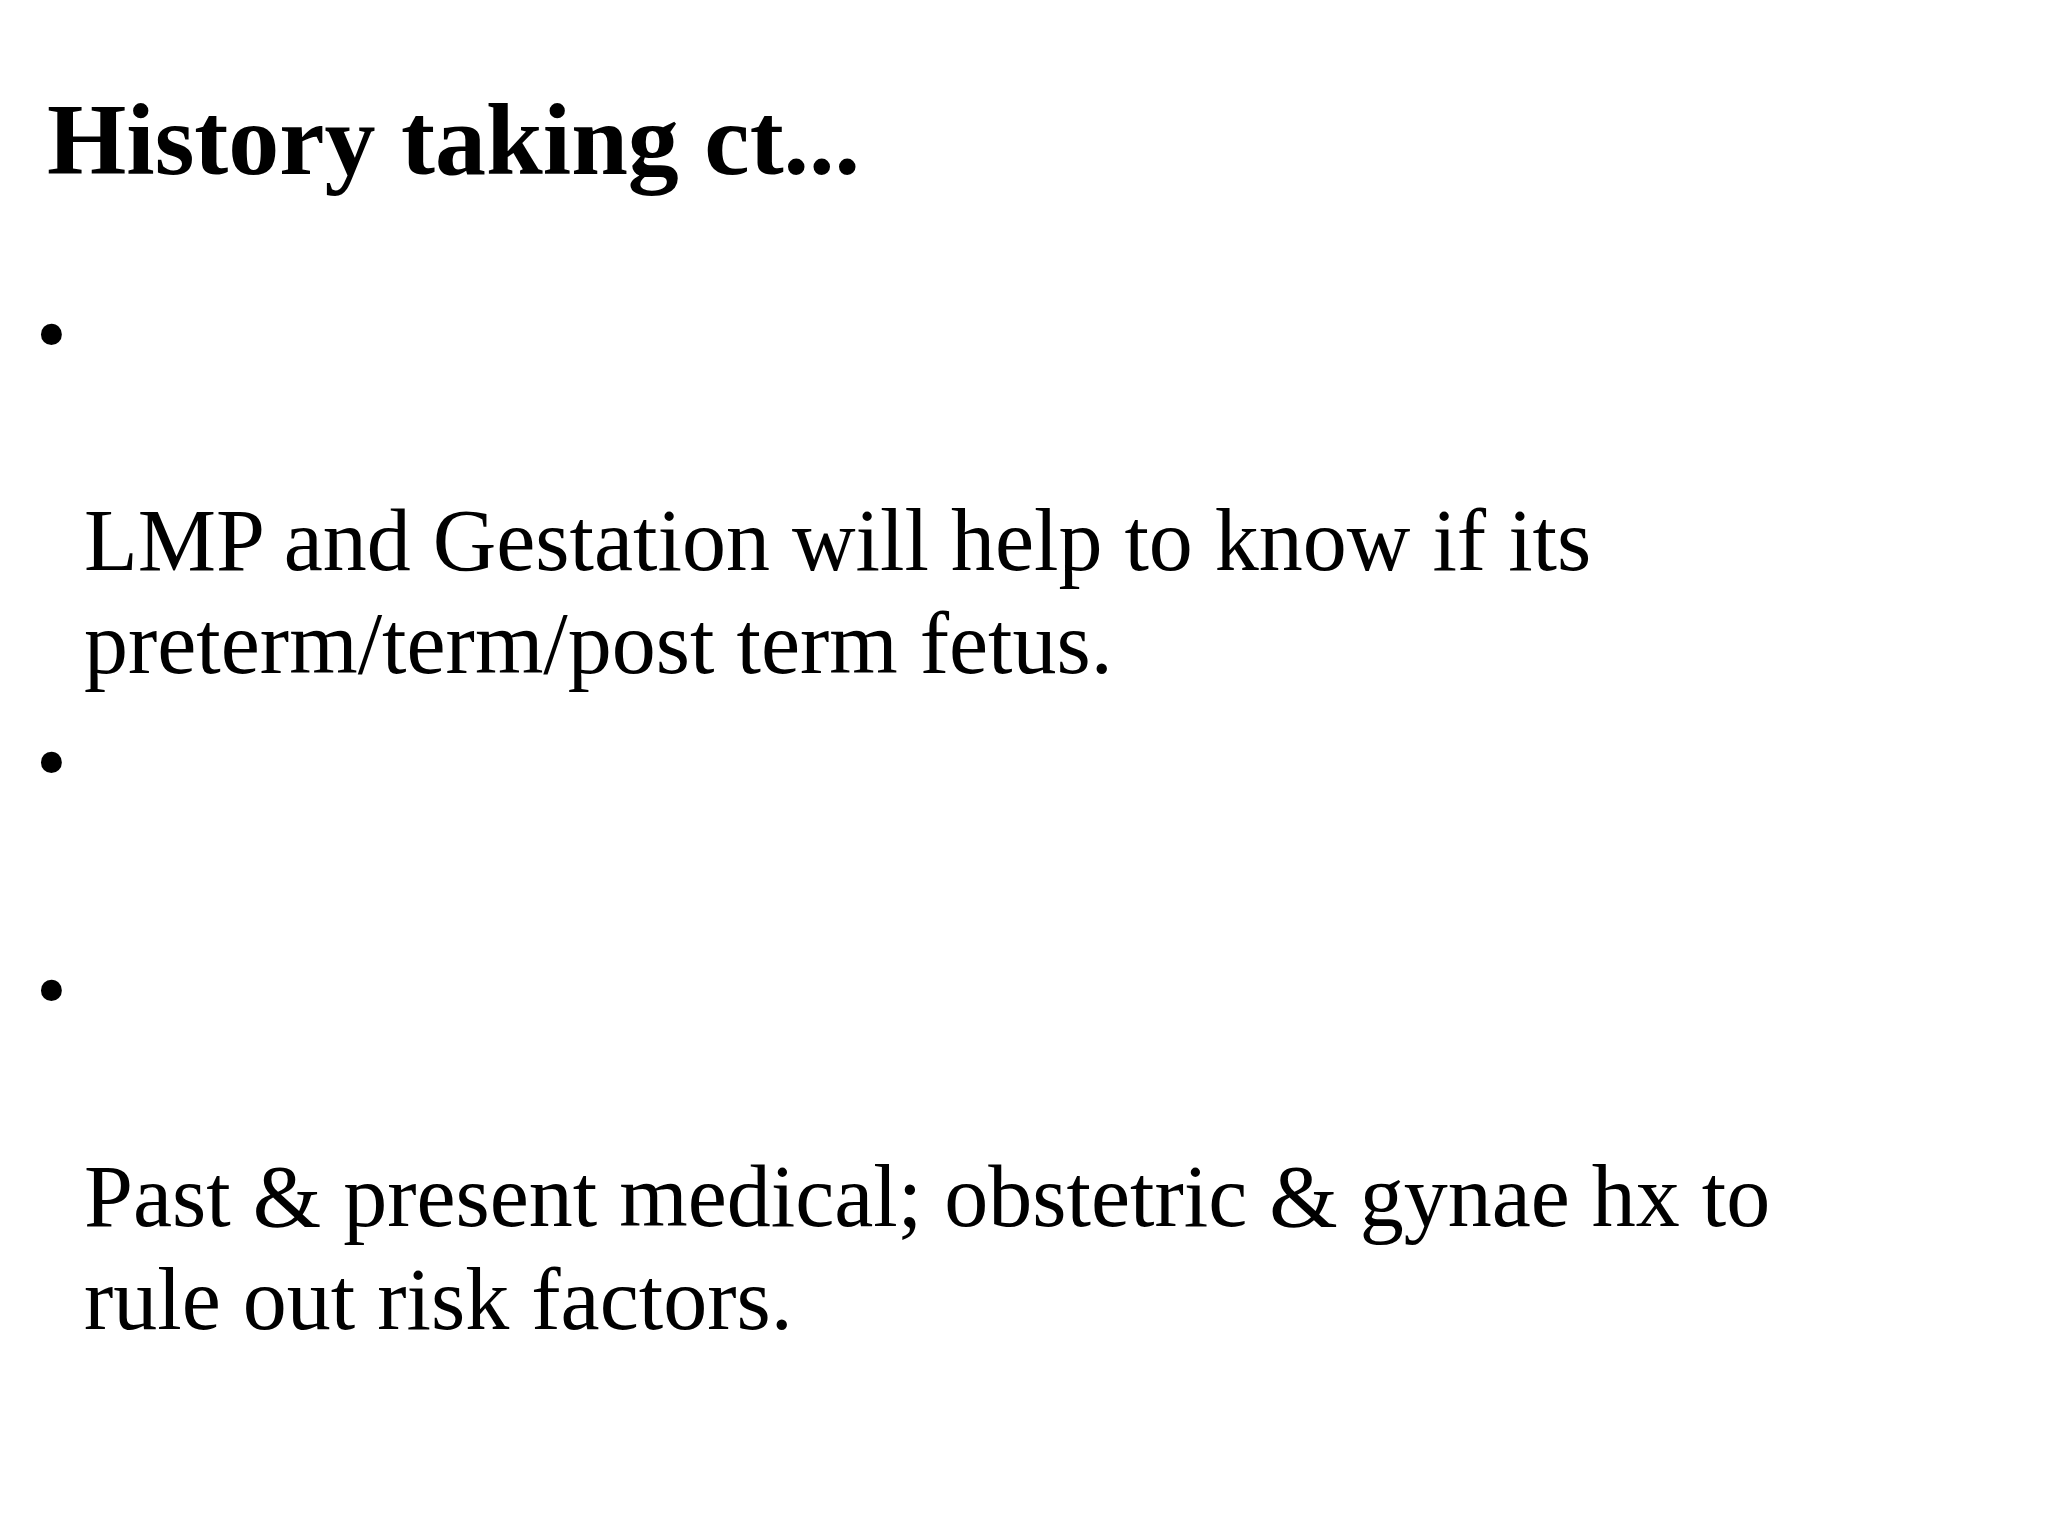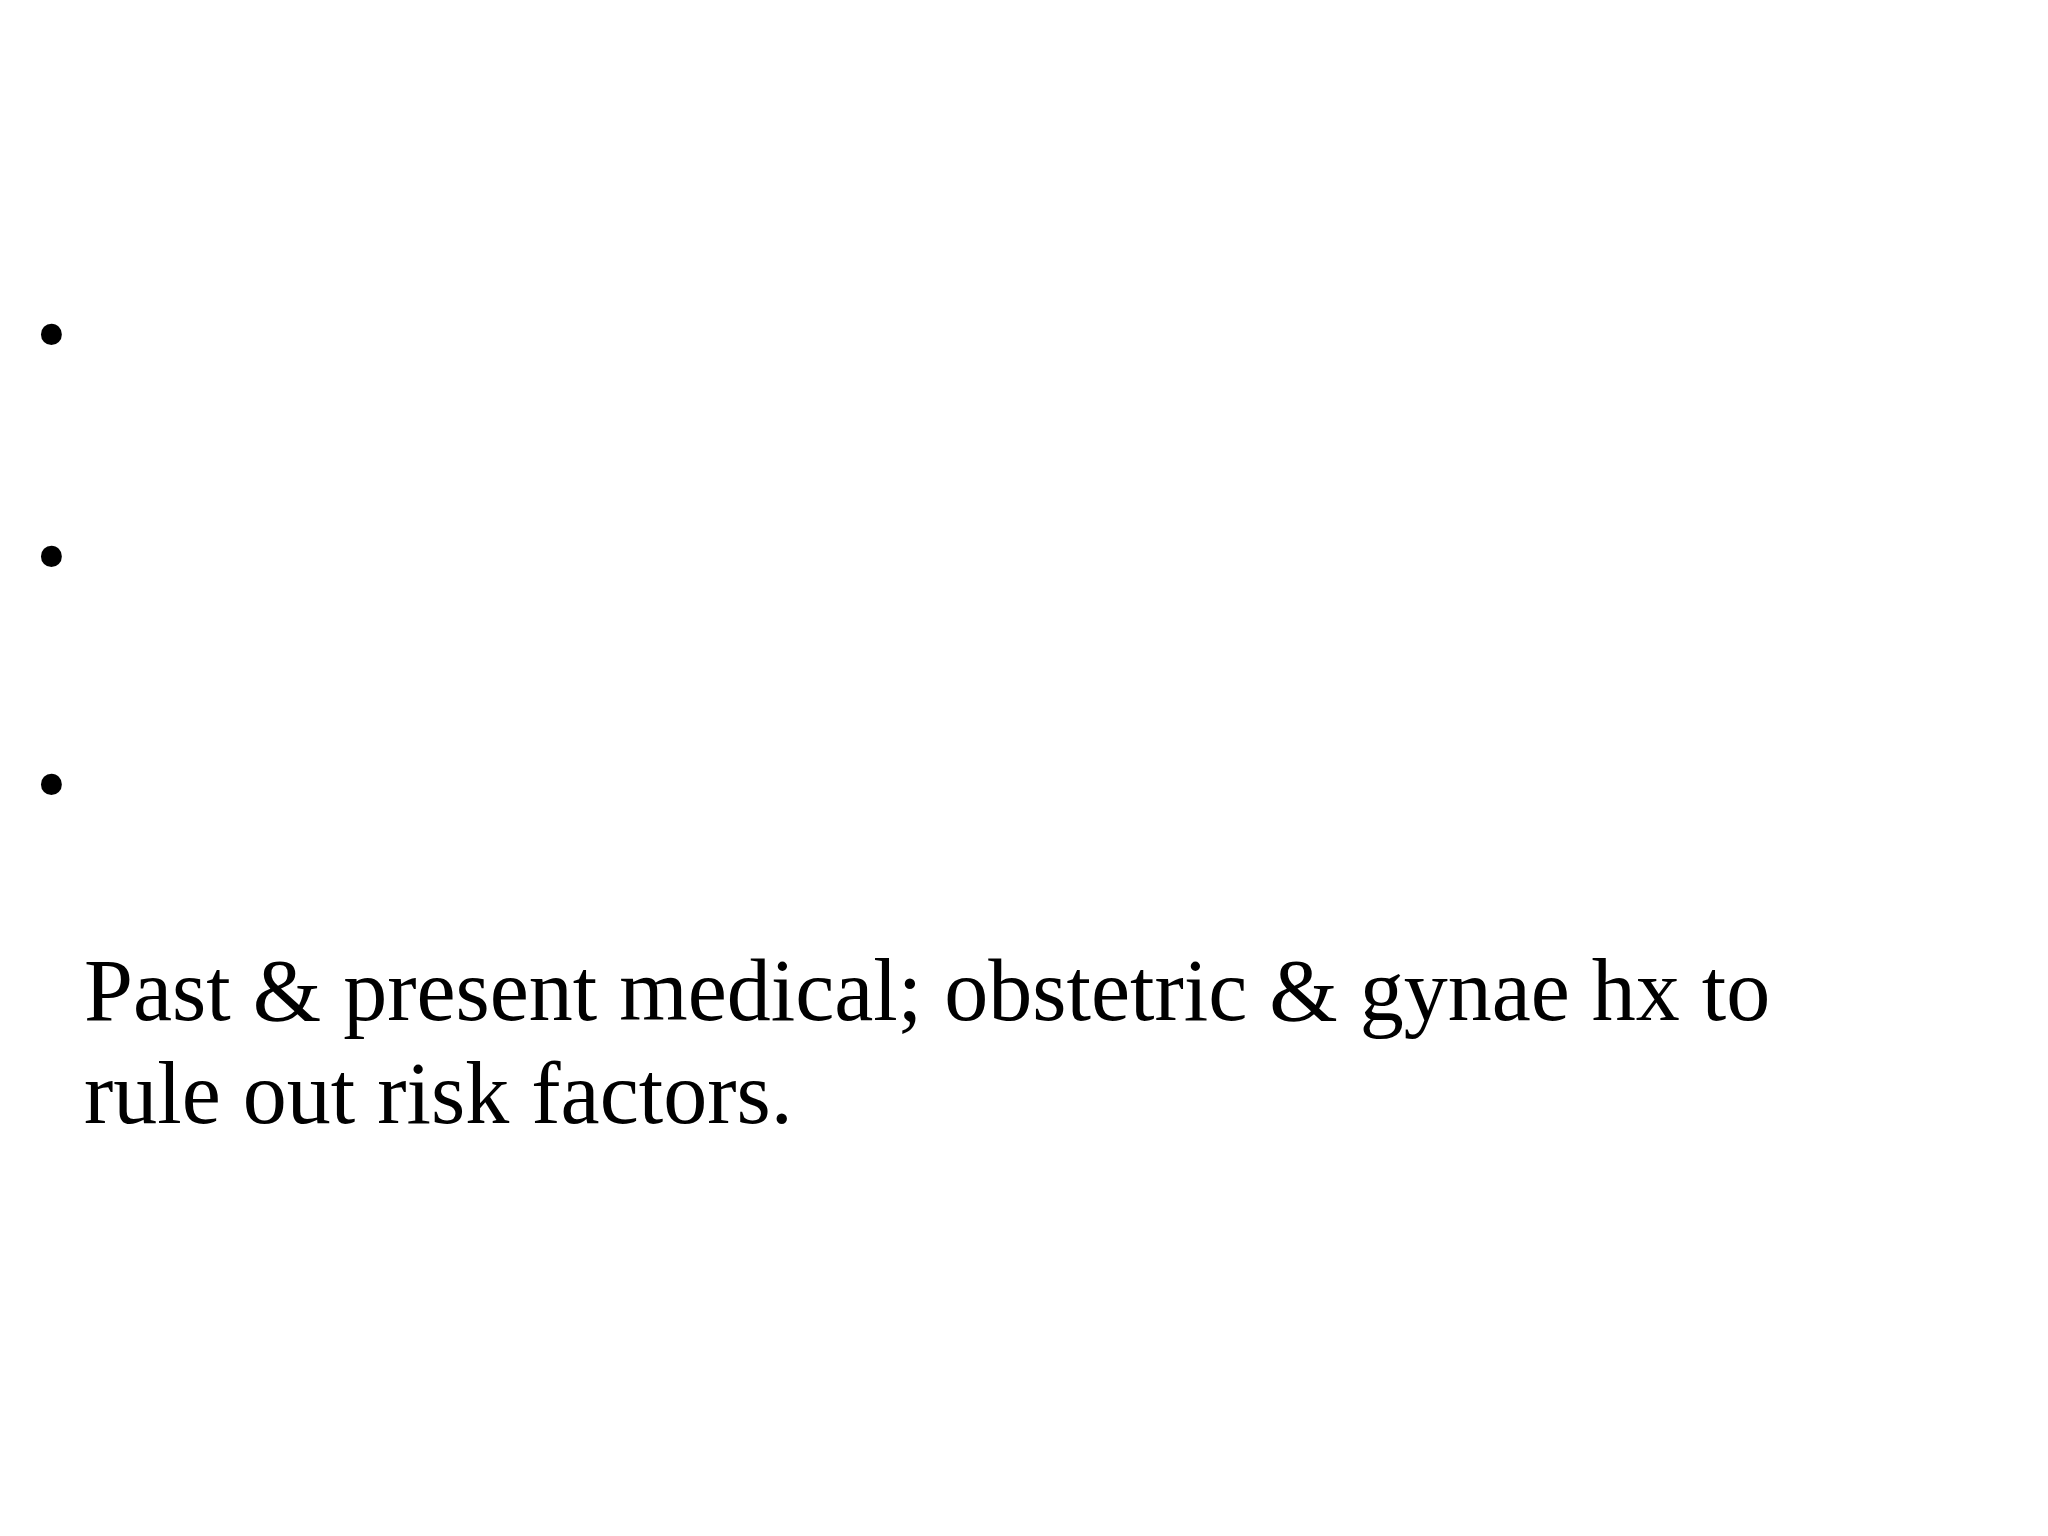--- a/index.html
+++ b/index.html
@@ -12,24 +12,27 @@
   .bullets { position: absolute; left: 0; top: 283px; margin: 0; padding: 0; list-style: none; width: 2048px; }
   .bullet { position: relative; padding-left: 84px; margin: 0 0 16px 0;
             font-size: 88px; line-height: 103px; white-space: pre-line; width: 1920px; }
   .bullet .dot { position: absolute; left: 36px; top: 0; font-size: 88px; line-height: 103px; }
   .bullet.b2 { margin-bottom: 22px; }
 </style>
 </head>
 <body>
 
 <div class="slide">
+  <h1 class="title">History taking ct...</h1>
 
   <ul class="bullets">
     <li class="bullet b1">
       <span class="dot">•</span>
+      <span class="text">LMP and Gestation will help to know if its
+preterm/term/post term fetus.</span>
     </li>
     <li class="bullet b2">
       <span class="dot">•</span>
     </li>
     <li class="bullet b3">
       <span class="dot">•</span>
       <span class="text">Past &amp; present medical; obstetric &amp; gynae hx to
 rule out risk factors.</span>
     </li>
 

